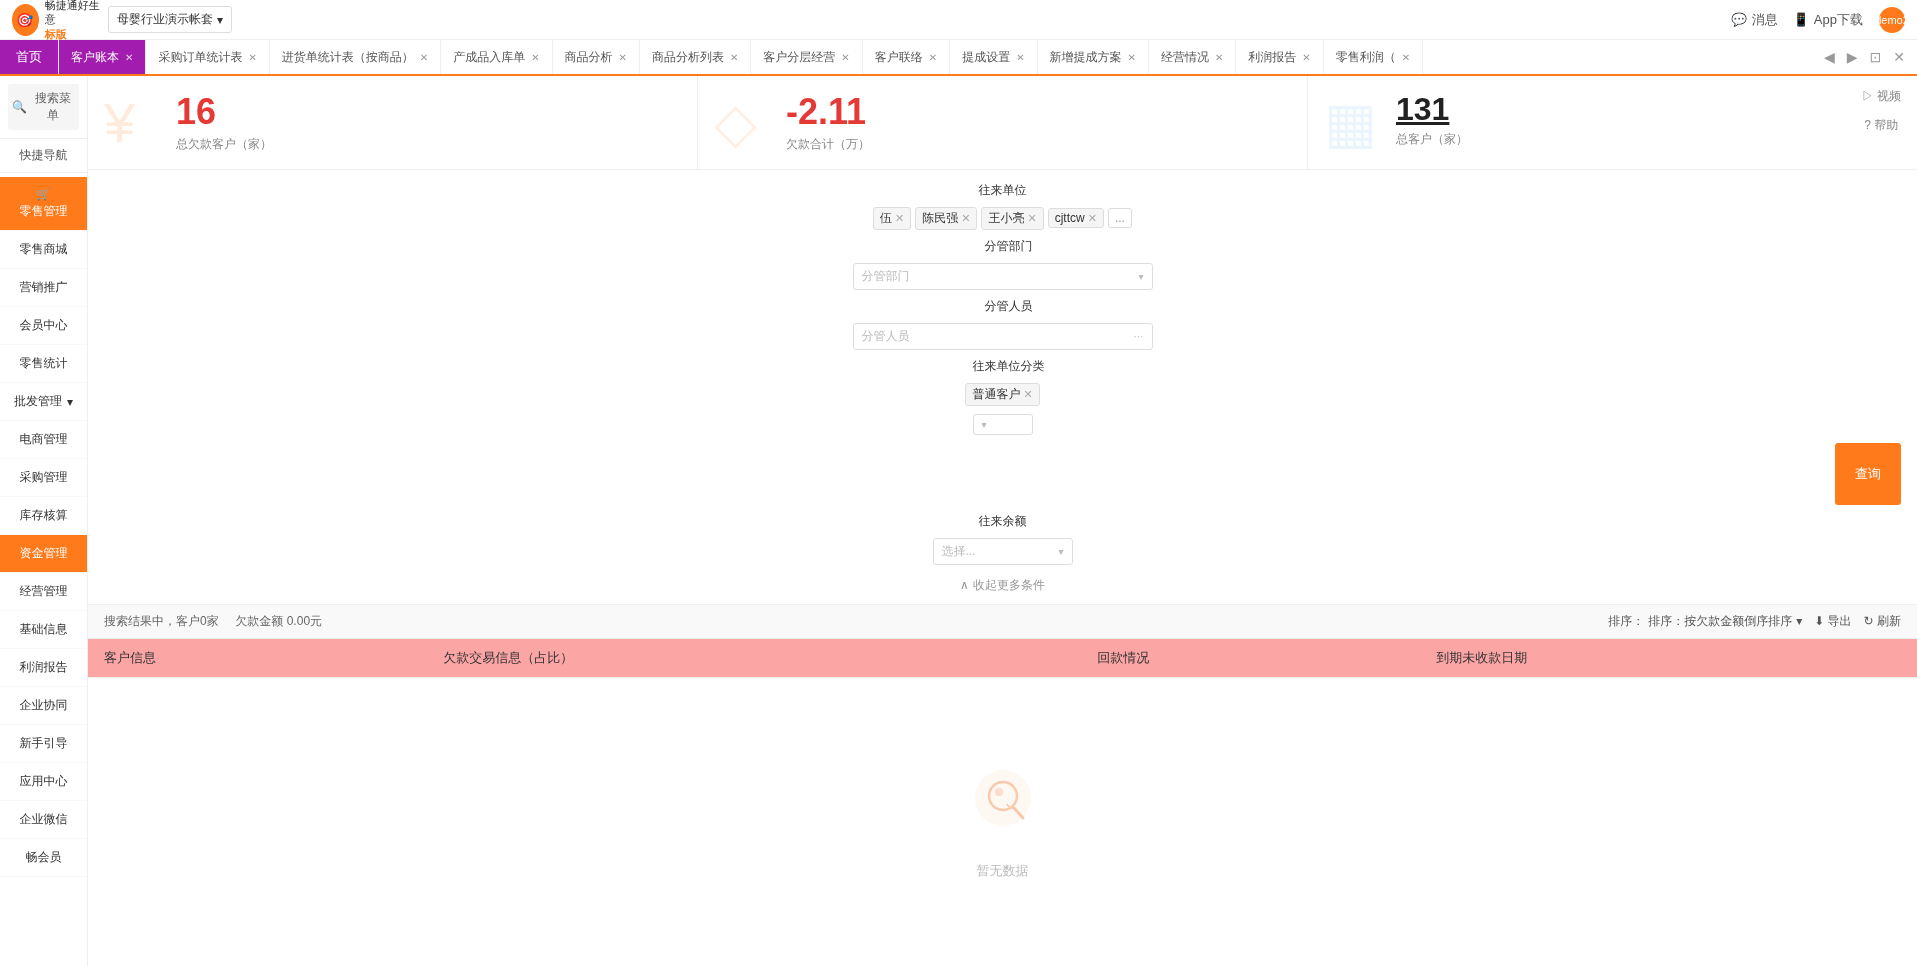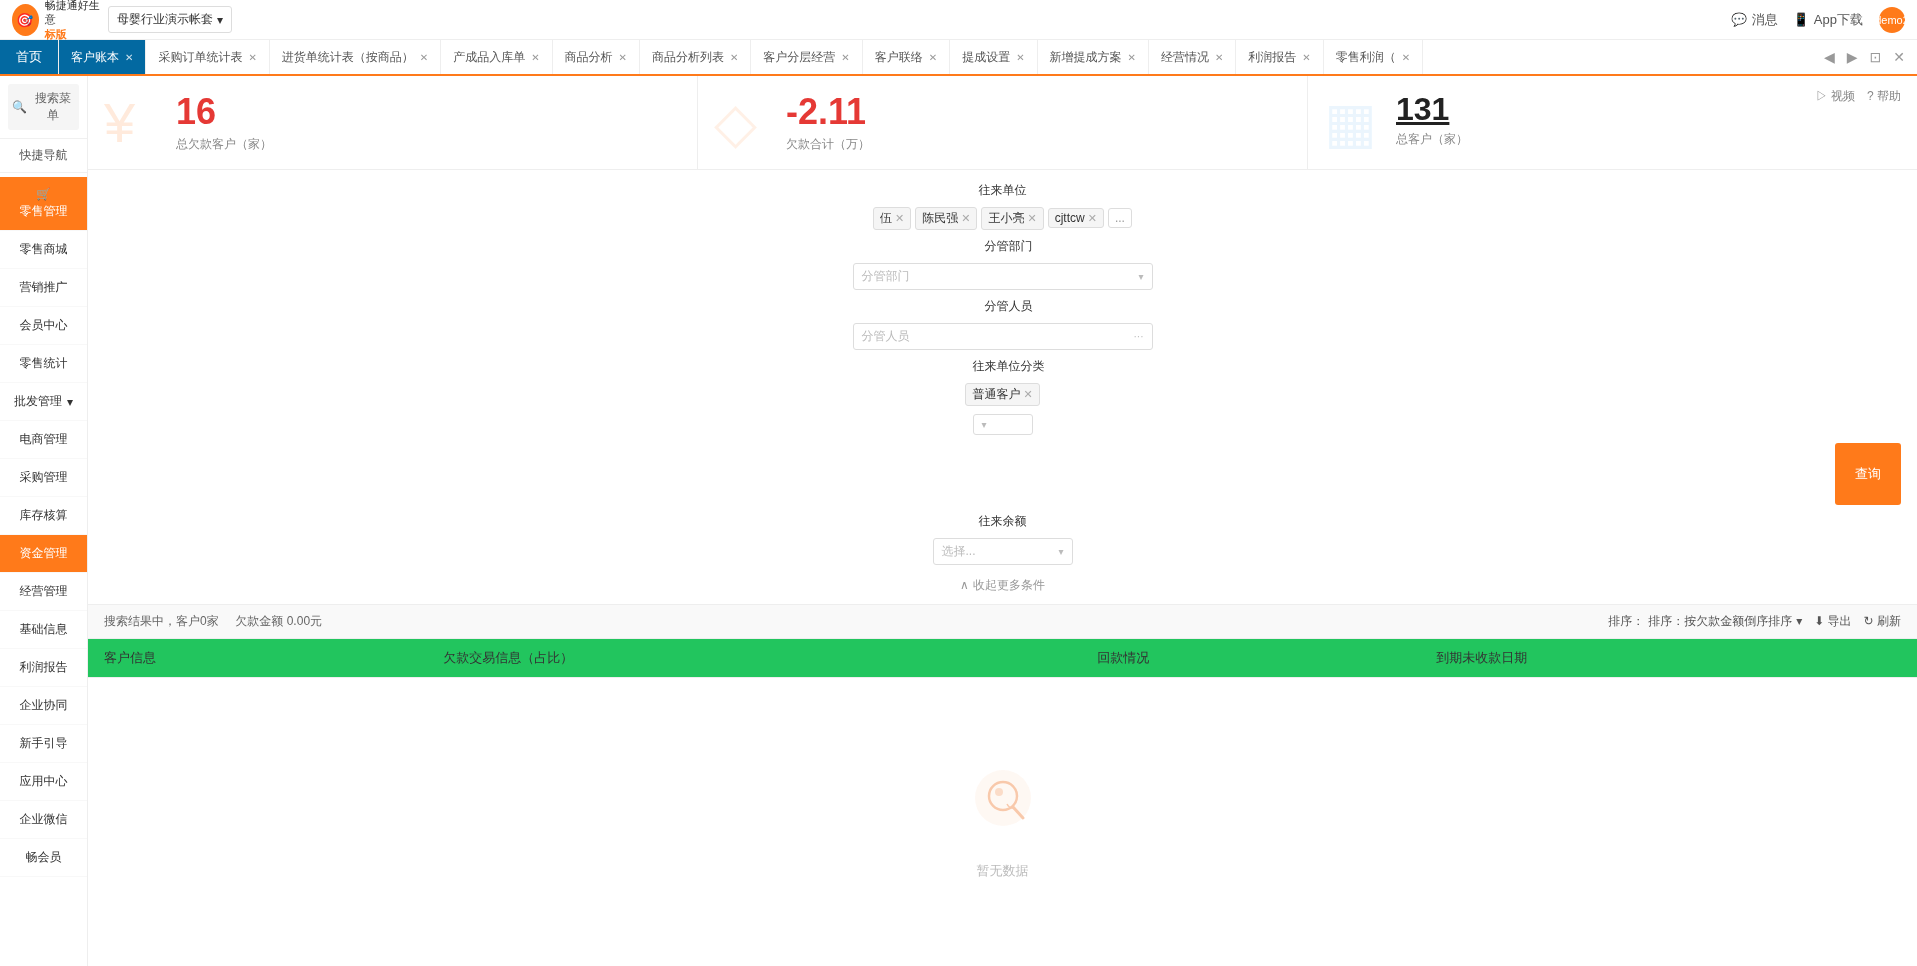--- a/index.html
+++ b/index.html
@@ -99,21 +99,21 @@
       height: 100%;
       font-size: 12px;
       color: #555;
       cursor: pointer;
       white-space: nowrap;
       border-right: 1px solid #eee;
       position: relative;
       flex-shrink: 0;
     }
     .tab.active {
-      background: #0369a1;
+      background: #a21caf;
       color: #fff;
     }
     .tab .close-icon {
       font-size: 10px;
       color: #999;
       margin-left: 2px;
       cursor: pointer;
     }
     .tab.active .close-icon { color: rgba(255,255,255,0.8); }
     .tab-home {
@@ -245,20 +245,21 @@
     }
     .video-help {
       position: absolute;
       top: 12px;
       right: 16px;
       display: flex;
       align-items: center;
       gap: 12px;
       font-size: 12px;
       color: #888;
+      flex-direction: column;
     }
     .video-help span { cursor: pointer; }
 
     
     .filter-area {
       background: #fff;
       padding: 12px 16px 6px;
       border-bottom: 1px solid #eee;
     }
     .filter-row {
@@ -371,21 +372,21 @@
       background: #fff;
       border-collapse: collapse;
     }
     .data-table th {
       text-align: left;
       padding: 10px 16px;
       font-size: 13px;
       color: #333;
       font-weight: normal;
       border-bottom: 1px solid #eee;
-      background: #22c55e;
+      background: #fca5a5;
     }
     .data-table td {
       padding: 12px 16px;
       font-size: 13px;
       color: #555;
       border-bottom: 1px solid #f5f5f5;
     }
 
     
     .empty-state {

